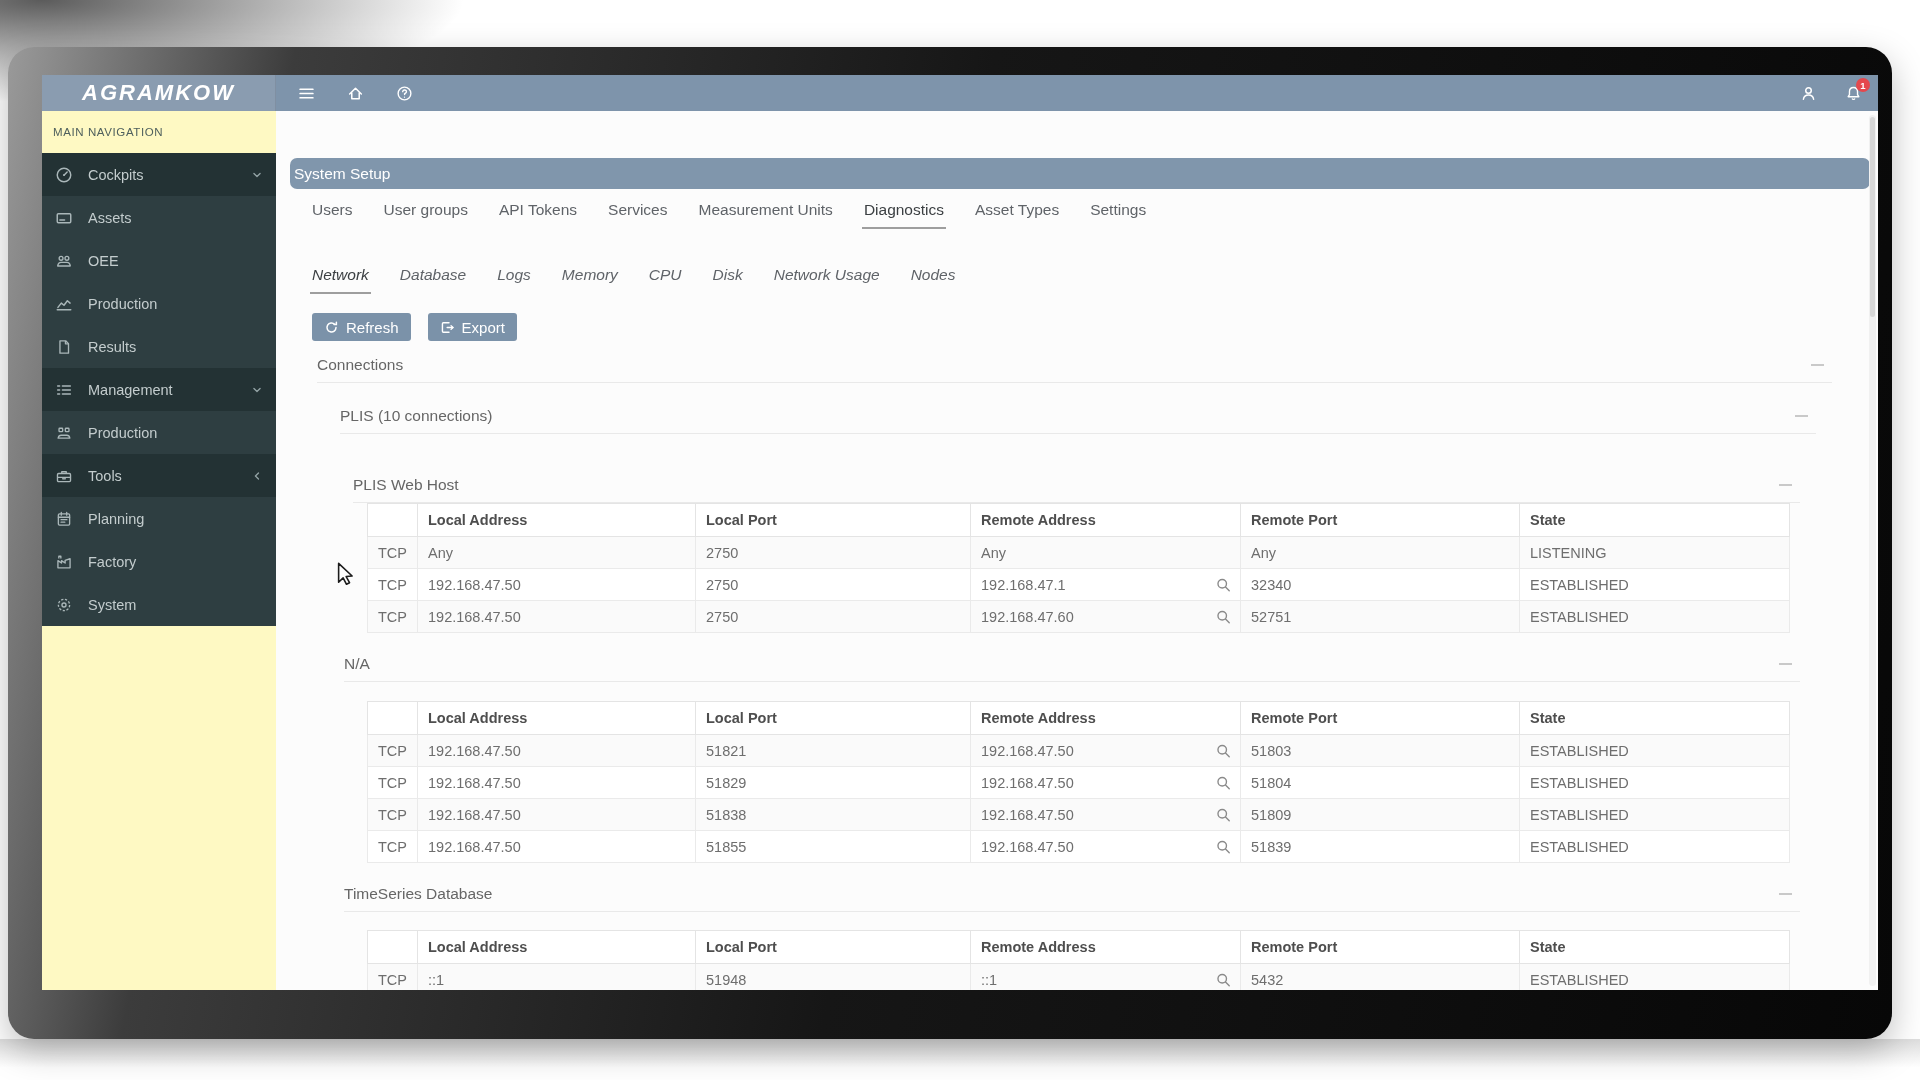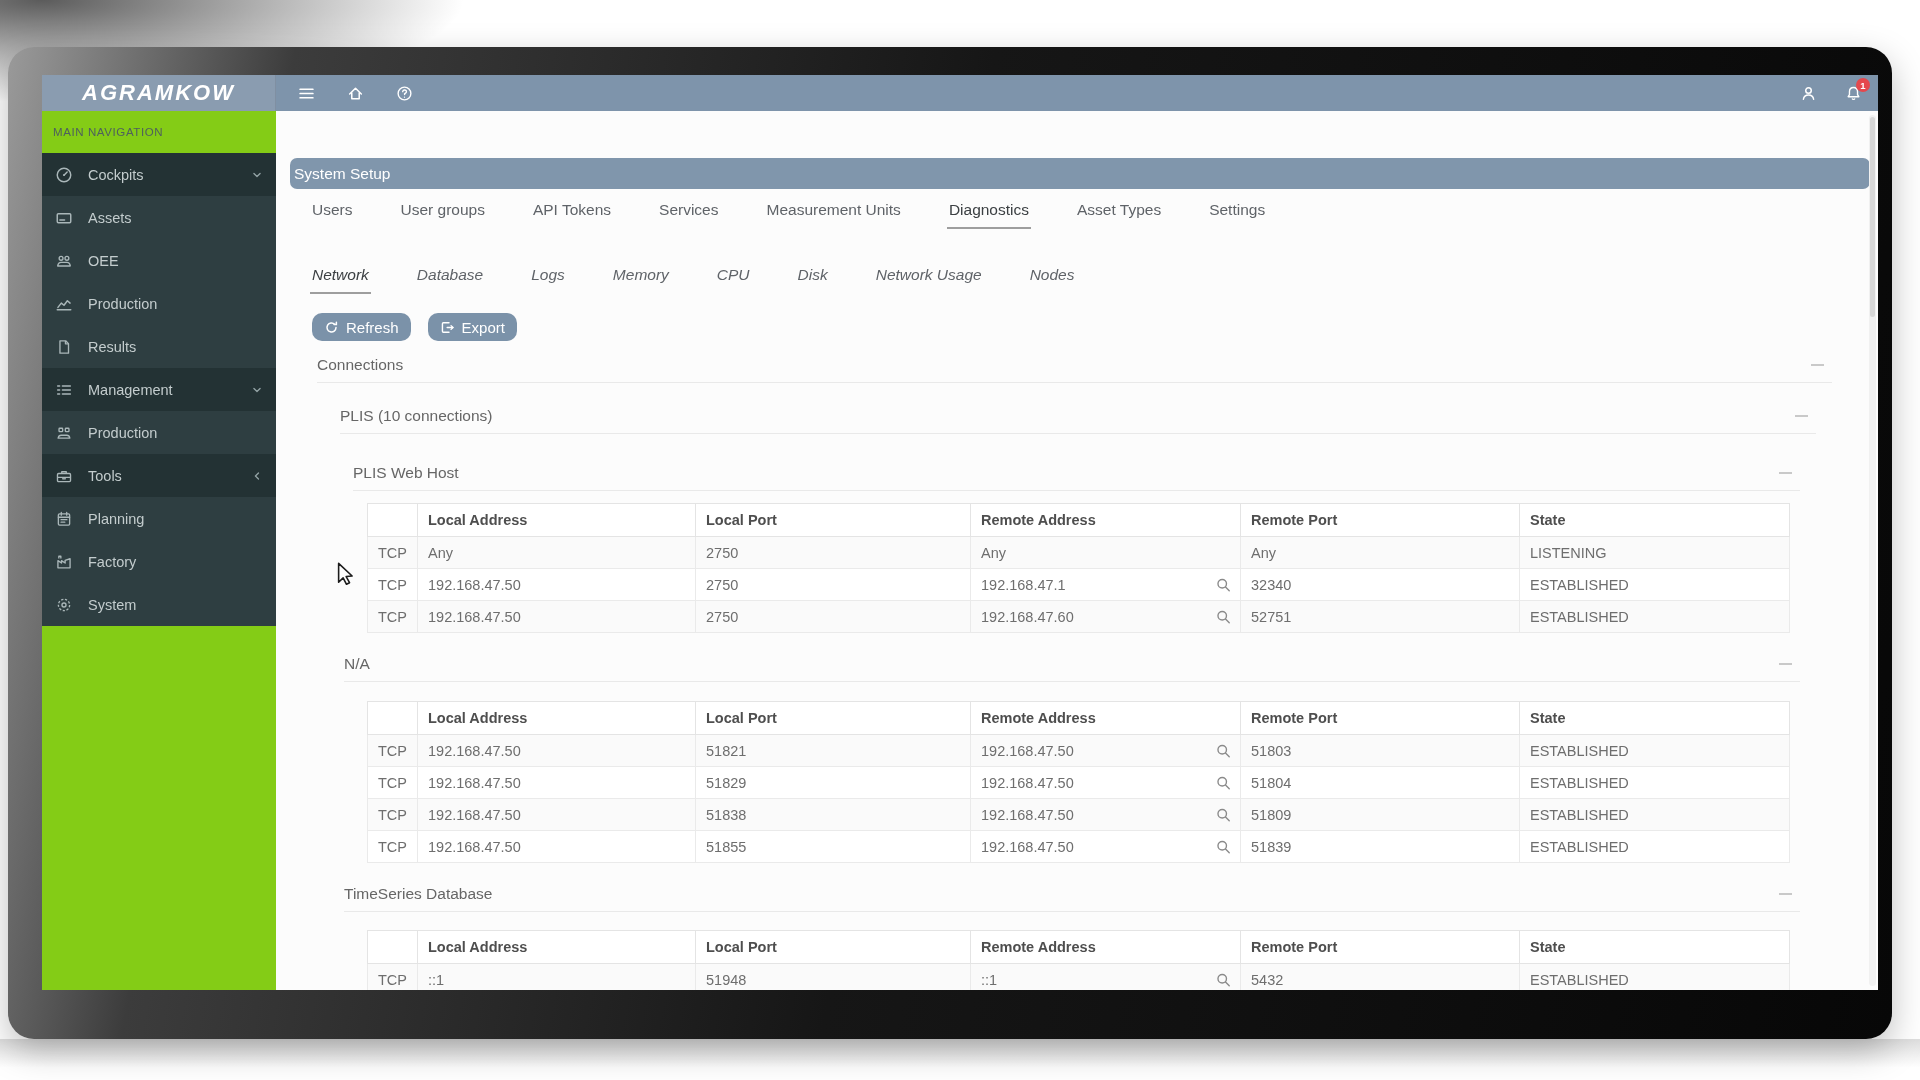--- a/index.html
+++ b/index.html
@@ -21,54 +21,54 @@
   .logo-block { width:234px; background:#8a9cb0; color:#fff; font-size:22px; font-weight:bold;
     letter-spacing:2px; display:flex; align-items:center; justify-content:center; border-right:1px solid rgba(0,0,0,.08);font-style:italic; }
   .tb-left { display:flex; align-items:center; gap:31px; margin-left:21px; color:#fff; }
   .tb-right { display:flex; align-items:center; gap:27px; margin-left:auto; margin-right:16px; color:#fff; }
   .tb-ic { width:18px; height:18px; display:inline-flex; align-items:center; justify-content:center; cursor:pointer; position:relative; }
   .tb-ic svg { width:17px; height:17px; }
   .badge { position:absolute; top:-6px; right:-8px; min-width:14px; height:14px; border-radius:8px; background:#e5484d;
     color:#fff; font-size:9.5px; font-weight:bold; display:flex; align-items:center; justify-content:center; padding:0 3px; }
 
   
-  .sidebar { position:absolute; left:0; top:36px; width:234px; height:879px; background:#84cc16; }
+  .sidebar { position:absolute; left:0; top:36px; width:234px; height:879px; background:#fef9c3; }
   .nav-label { height:42px; padding:15px 0 0 11px; font-size:11.5px; letter-spacing:.6px; color:#4f605d; }
   .side-item { height:43px; display:flex; align-items:center; padding:0 12px 0 13px; gap:15px;
     background:#2e3e41; color:#c3cccd; font-size:14.5px; cursor:pointer; }
   .side-item.group { background:#233234; }
   .side-item .s-ic { width:18px; height:18px; color:#aab7b9; flex:0 0 18px; }
   .side-item .s-ic svg { width:18px; height:18px; }
   .side-item .chev { margin-left:auto; width:14px; height:14px; color:#93a3a5; }
   .side-item .chev svg { width:14px; height:14px; }
 
   
   .content { position:absolute; left:234px; top:36px; width:1602px; height:879px; background:#fcfcfc; }
   .system-bar { position:absolute; left:14px; top:19px; width:1580px; height:31px; background:#8096ac;
     color:#fff; font-size:15.5px; line-height:31px; padding-left:4px; border-radius:7px;margin-top:28px; }
 
-  .tabs { position:absolute; display:flex; gap:48px; font-size:15.5px; color:#5f6368; }
+  .tabs { position:absolute; display:flex; gap:31px; font-size:15.5px; color:#5f6368; }
   .main-tabs { left:36px; top:90px; }
   .sub-tabs { left:36px; top:155px;font-style:italic; }
   .tab { position:relative; cursor:pointer; padding-bottom:9px; white-space:nowrap; }
   .tab.active { color:#3c4043; }
   .tab.active::after { content:""; position:absolute; left:-2px; right:-2px; bottom:-1px; height:2px; background:#9e9e9e; }
 
   .toolbar { position:absolute; left:36px; top:202px; display:flex; gap:17px; }
   .btn { display:flex; align-items:center; gap:7px; height:28px; padding:0 12px; background:#7b92a9; color:#fff;
-    border:none; border-radius:10px; font-size:15px; font-family:"Liberation Sans", sans-serif; cursor:pointer; }
+    border:none; border-radius:3px; font-size:15px; font-family:"Liberation Sans", sans-serif; cursor:pointer; }
   .btn svg { width:15px; height:15px; }
 
   .sec { position:absolute; }
   .sec-head { display:flex; align-items:center; justify-content:space-between; color:#666; font-size:15.5px;
     padding-bottom:8px; border-bottom:1px solid #e9e9e9; cursor:pointer; }
   .minus { width:13px; height:2px; background:#c9c9c9; margin-right:8px; }
   .sec1 { left:41px; top:245px; width:1515px; }
   .sec2 { left:64px; top:296px; width:1476px; }
-  .sec3 { left:77px; top:353px; width:1447px; }
+  .sec3 { left:77px; top:365px; width:1447px; }
   .sec4 { left:68px; top:544px; width:1456px; }
   .sec5 { left:68px; top:774px; width:1456px; }
 
   .tblwrap { position:absolute; left:91px; width:1423px; }
   .t1 { top:392px; } .t2 { top:590px; } .t3 { top:819px; }
   table { width:100%; border-collapse:collapse; background:#fff; font-size:14.5px; color:#6e6e6e; }
   th { text-align:left; font-weight:bold; color:#4e4e4e; height:33px; padding:0 10px; border:1px solid #e4e4e4; background:#fff; }
   td { height:32px; padding:0 10px; border:1px solid #eaeaea; }
   tbody tr:nth-child(odd) td { background:#fafafa; }
   td.remote { position:relative; padding-right:34px; }

